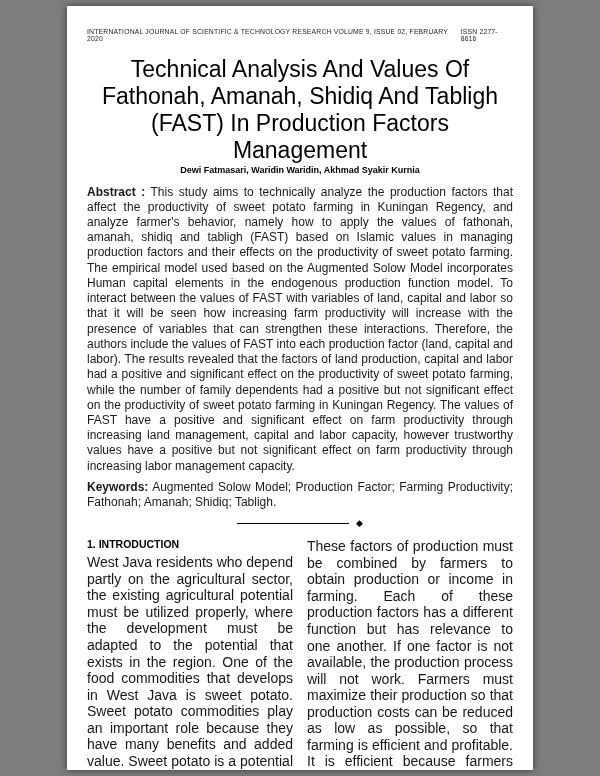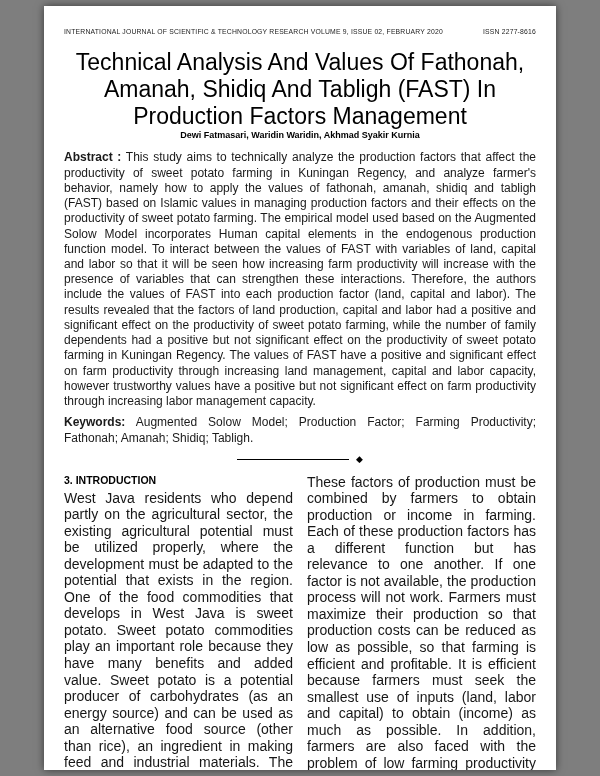--- a/index.html
+++ b/index.html
@@ -4,21 +4,21 @@
 <style>
   * { margin:0; padding:0; box-sizing:border-box; }
   html,body { width:600px; height:776px; }
   body {
     background:#7e7e7e;
     font-family:"Liberation Sans", sans-serif;
     color:#111;
     -webkit-font-smoothing:antialiased;
   }
   .page {
-    width:512px; height:764px;
+    width:466px; height:764px;
     margin:6px auto;
     background:#ffffff;
     padding:22px 20px 8px 20px;
     display:flex; flex-direction:column;
     box-shadow:0 0 8px rgba(0,0,0,.55);
     overflow:hidden;
   }
   .header {
     display:flex; justify-content:space-between; align-items:baseline;
     font-size:6.8px; letter-spacing:.2px; color:#222;
@@ -96,21 +96,21 @@
   <p class="keywords"><span class="lbl">Keywords:</span> <span>Augmented Solow Model; Production Factor; Farming Productivity; Fathonah; Amanah; Shidiq; Tabligh.</span></p>
 
   <div class="divider">
     <span class="dline"></span>
     <span class="diamond">◆</span>
   </div>
 
   <div class="columns">
 
     <div class="col">
-      <h2>3. INTRODUCTION</h2>
+      <h2>1. INTRODUCTION</h2>
       <p class="body">West Java residents who depend partly on the agricultural sector, the existing agricultural potential must be utilized properly, where the development must be adapted to the potential that exists in the region. One of the food commodities that develops in West Java is sweet potato. Sweet potato commodities play an important role because they have many benefits and added value. Sweet potato is a potential producer of carbohydrates (as an energy source) and can be used as an alternative food source (other than rice), an ingredient in making feed and industrial materials. The largest area of distribution of the three sweet potato commodity centers in West Java Province, among others, is Garut Regency, Kuningan Regency and Bogor Regency. The biggest sweet potato production in West Java is Garut Regency where the largest production in 2013 was 178,770 tons, Kuningan Regency was the second largest sweet potato producer in West Java in 2013 which was 118,267 tons, then in 2014 it was 146,054 tons and in in 2015 decreased by 137,296 tons. The agricultural development in the future faces a variety of increasingly difficult and complex challenges. The progress of agriculture depends on the strength and willingness of the entire community to develop superior commodities in order to increase the income of farmers. Kuningan Regency as the second largest contribution after Garut Regency in the production of Sweet Potatoes in West Java Province. BPS (2017) has a prospect in Kuningan Regency so there needs to be an understanding that prioritizes management seriously towards production factors which are used as inputs in farming management. Daniel (2004) explains that there are three factors of production, namely land, capital, and labor.</p>
 
       <div class="footnote">
         <div class="fline"></div>
         <div class="fitem">
           <span class="bullet">•</span>
           <span class="ftext"><i>Diponegoro University, Indonesia Email :</i> <a class="link">dewifatmasari1973@gmail.com</a></span>
         </div>
         <div class="fitem">
           <span class="bullet">•</span>

